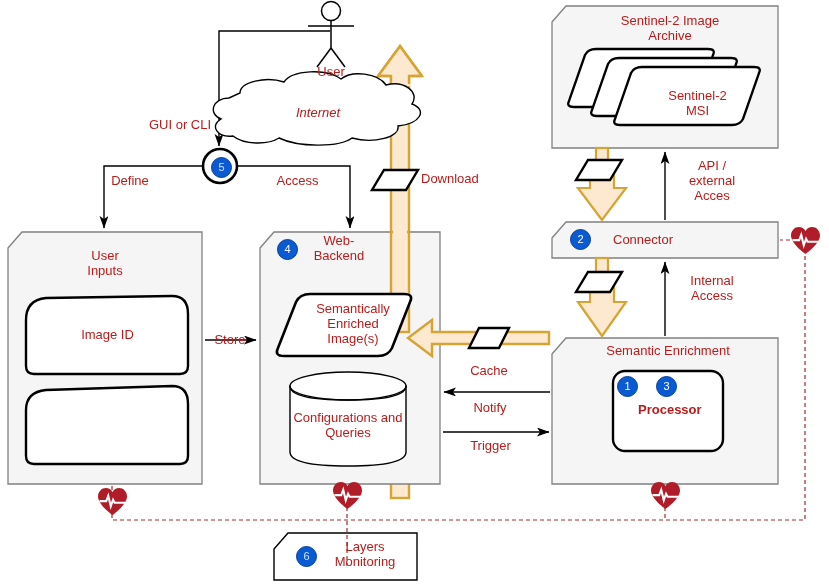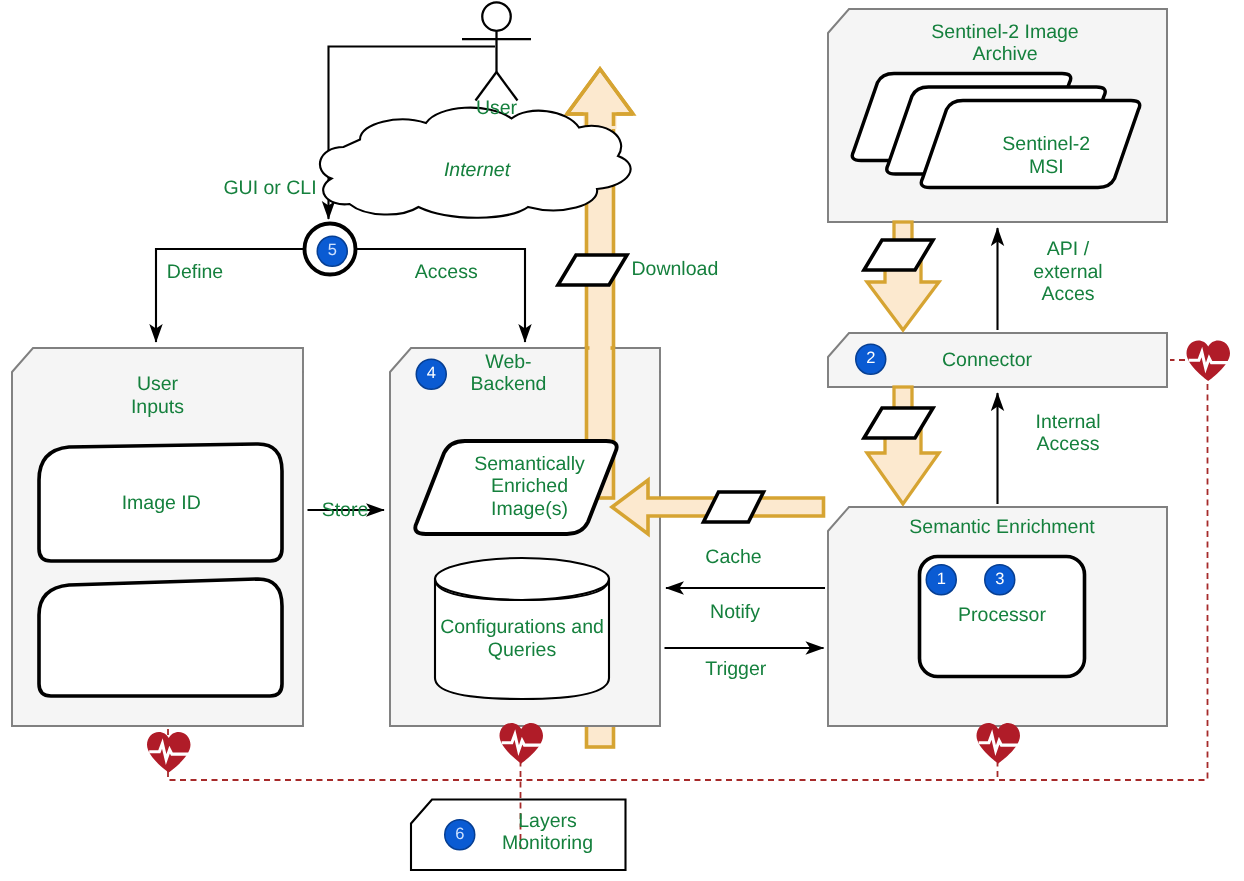--- a/index.html
+++ b/index.html
@@ -1,19 +1,19 @@
 <!DOCTYPE html>
 <html><head>
 <meta charset="utf-8">
 <style>
   html,body{margin:0;padding:0;background:#ffffff;}
   body{font-family:"Liberation Sans",sans-serif;}
   #stage{position:relative;width:829px;height:587px;background:#ffffff;overflow:hidden;}
   #svgroot{position:absolute;left:0;top:0;width:829px;height:587px;}
-  .lbl{position:absolute;font-family:"Liberation Sans",sans-serif;font-size:13px;color:#15803d;
+  .lbl{position:absolute;font-family:"Liberation Sans",sans-serif;font-size:13px;color:#b91c1c;
        white-space:pre;line-height:15px;text-align:center;}
   .lbl.italic{font-style:italic;}
   .badge{position:absolute;width:19px;height:19px;border-radius:50%;
          background:#0a5bd3;border:1px solid #063e92;color:#ffffff;font-size:11px;
          line-height:19px;text-align:center;font-family:"Liberation Sans",sans-serif;}
   .badge.light{color:#cfe2ff;}
 </style>
 </head>
 <body>
 
@@ -175,24 +175,24 @@
 Queries</div>
   <div class="lbl" style="left:303px;top:301px;width:100px;">Semantically
 Enriched
 Image(s)</div>
 
   <div class="lbl" style="left:600px;top:13px;width:140px;">Sentinel-2 Image
 Archive</div>
   <div class="lbl" style="left:650px;top:88px;width:95px;">Sentinel-2
 MSI</div>
 
-  <div class="lbl" style="left:598px;top:232px;width:90px;text-align:right;">Connector</div>
+  <div class="lbl" style="left:598px;top:232px;width:90px;text-align:center;">Connector</div>
 
   <div class="lbl" style="left:588px;top:343px;width:160px;">Semantic Enrichment</div>
-  <div class="lbl" style="left:638px;top:402px;width:60px;">Processor</div>
+  <div class="lbl" style="left:638px;top:402px;width:60px;font-weight:bold;">Processor</div>
 
   <div class="lbl" style="left:320px;top:539px;width:90px;">Layers
 Monitoring</div>
 
   <div class="badge light" style="left:211px;top:157px;">5</div>
   <div class="badge" style="left:277px;top:239px;">4</div>
   <div class="badge" style="left:570px;top:229px;">2</div>
   <div class="badge" style="left:617px;top:376px;">1</div>
   <div class="badge" style="left:656px;top:376px;">3</div>
   <div class="badge light" style="left:296px;top:546px;">6</div>

